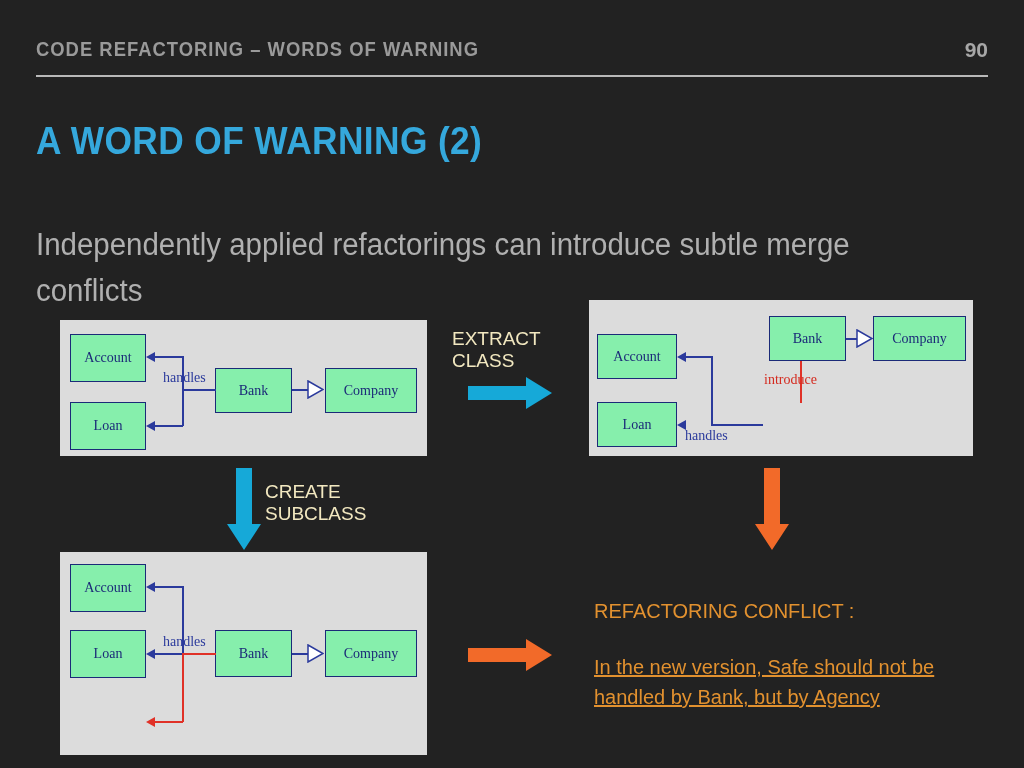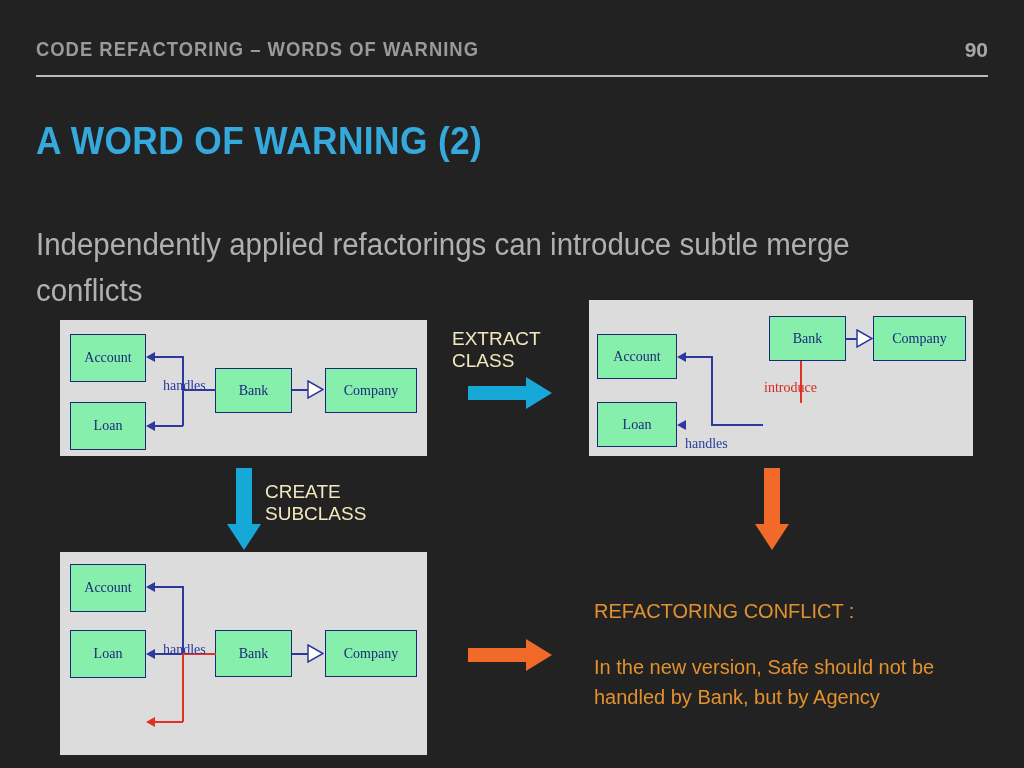--- a/index.html
+++ b/index.html
@@ -126,21 +126,20 @@
     width: 17px;
     height: 19px;
   }
 
   .edge-label {
     position: absolute;
     font-family: "Liberation Serif", serif;
     font-size: 14px;
     color: #2b3a9c;
     white-space: nowrap;
-    margin-top: 8px;
   }
   .edge-label.red { color: #d42a1f; }
 
   
   .transition-caption {
     position: absolute;
     font-family: "Liberation Sans", sans-serif;
     font-size: 19px;
     line-height: 22px;
     color: #f2e8c0;
@@ -169,20 +168,21 @@
   }
   #conflict-body {
     position: absolute;
     left: 594px;
     top: 652px;
     width: 390px;
     font-family: "Liberation Sans", sans-serif;
     font-size: 20px;
     line-height: 30px;
     color: #e2912f;
+    text-decoration: underline;
   }
 </style>
 </head>
 <body>
 
 <div id="slide-header">
   <div id="header-title">CODE REFACTORING – WORDS OF WARNING</div>
   <div id="header-page-number">90</div>
 </div>
 <div id="header-rule"></div>

